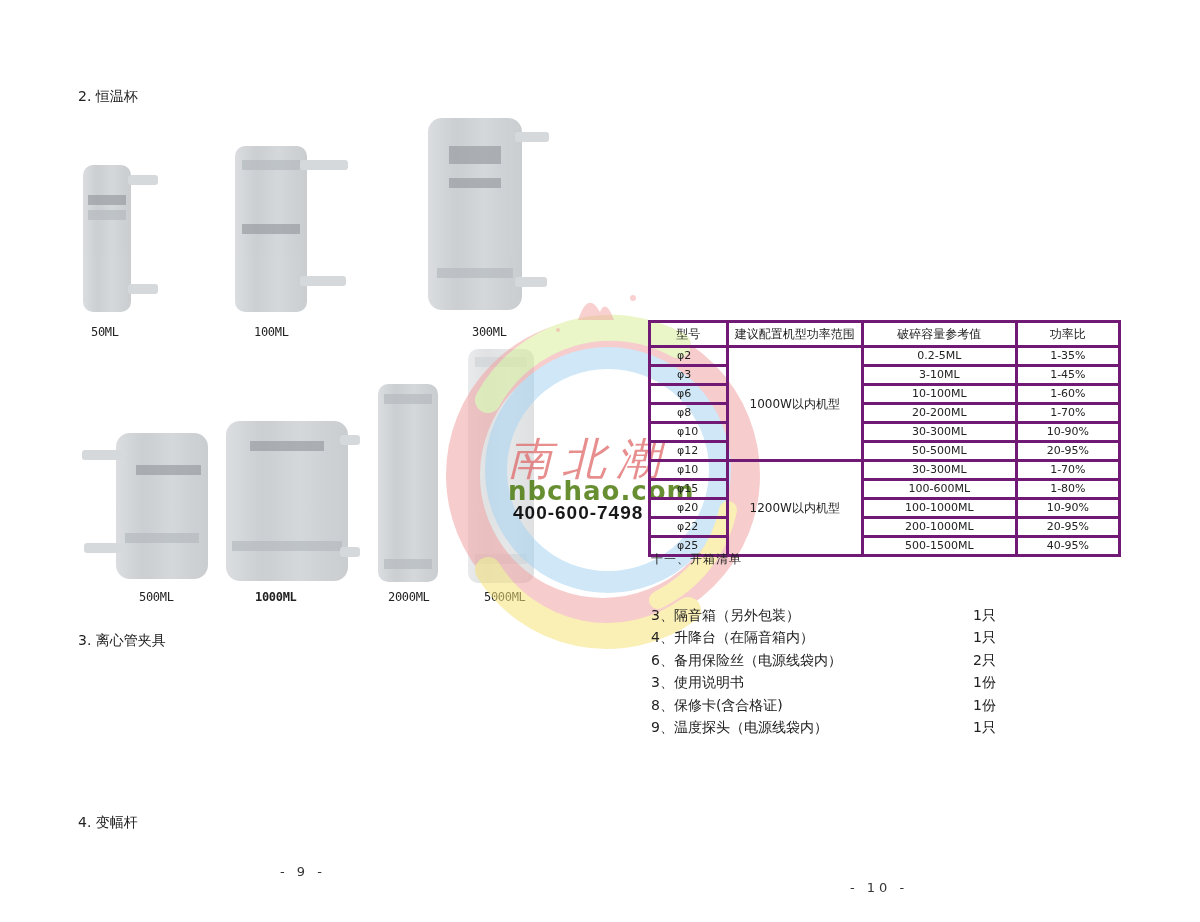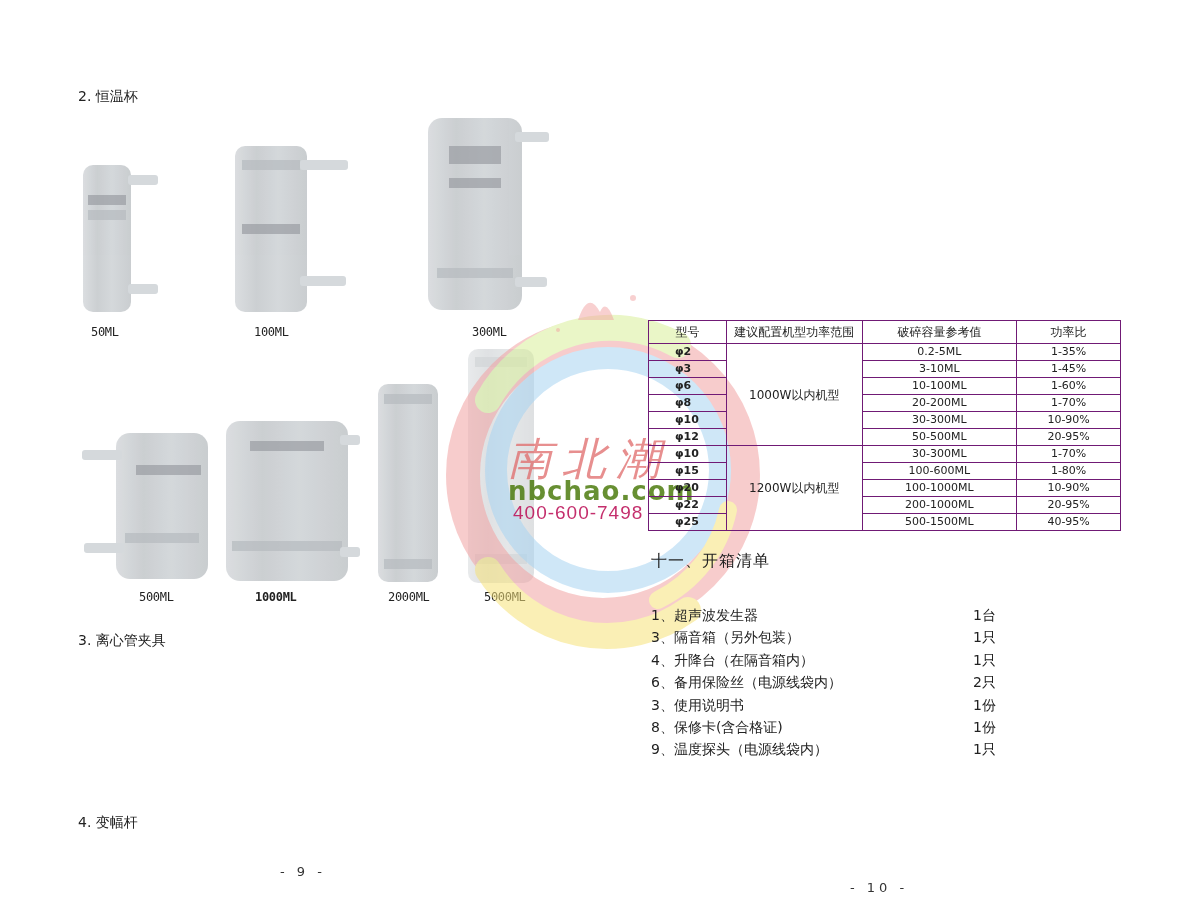--- a/index.html
+++ b/index.html
@@ -22,28 +22,28 @@
   
   .wm-ring { position:absolute; left:428px; top:290px; width:360px; height:360px; pointer-events:none; }
   .wm-text { position:absolute; pointer-events:none; white-space:nowrap; }
 
   
   table.spec {
     position:absolute; left:648px; top:320px; width:473px;
     border-collapse:collapse; font-size:11px; color:#222;
   }
   table.spec td, table.spec th {
-    border:1px solid #701a75; padding:0 2px; height:16px; line-height:16px;
+    border:3px solid #701a75; padding:0 2px; height:16px; line-height:16px;
     text-align:center; font-weight:normal; background:transparent;
   }
   table.spec th { height:22px; line-height:22px; font-size:12px; }
-  table.spec td.model { text-align:left; padding-left:26px;font-weight:bold; }
+  table.spec td.model { text-align:left; padding-left:26px; }
   table.spec td.group { font-size:12px; }
 
-  .section-title { font-size:16px; color:#222; letter-spacing:1px; }
+  .section-title { font-size:12px; color:#222; letter-spacing:1px; }
   .list { position:absolute; left:651px; top:604px; font-size:14px; color:#222; }
   .list .row { height:22.4px; line-height:22.4px; display:flex; }
   .list .name { width:322px; white-space:nowrap; }
   .list .qty { white-space:nowrap; }
 </style>
 </head>
 <body>
 
 <div>
   <div class="abs h-item" style="left:78px;top:88px;">2. 恒温杯</div>
@@ -131,21 +131,21 @@
       <path d="M300 220 A130 130 0 0 1 230 310" stroke="#f6e27a" stroke-width="18"></path>
     </g>
     <g fill="#f2a3a3" opacity="0.5">
       <path d="M150 30 Q160 0 172 22 Q178 8 186 30 Z"></path>
       <circle cx="205" cy="8" r="3"></circle>
       <circle cx="130" cy="40" r="2"></circle>
     </g>
   </svg>
   <div class="wm-text" style="left:508px;top:430px;font-size:44px;color:#e06a6a;opacity:0.75;font-family:'DejaVu Serif',serif;font-style:italic;letter-spacing:10px;">南北潮</div>
   <div class="wm-text" style="left:508px;top:476px;font-size:26px;font-weight:bold;color:#4d7c0f;opacity:0.85;font-family:'DejaVu Sans',sans-serif;letter-spacing:1px;">nbchao.com</div>
-  <div class="wm-text" style="left:513px;top:502px;font-size:19px;color:#be185d;opacity:0.9;font-family:'Liberation Sans',sans-serif;letter-spacing:1px;">400-600-7498</div>
+  <div class="wm-text" style="left:513px;top:502px;font-size:19px;color:#000000;opacity:0.9;font-family:'Liberation Sans',sans-serif;letter-spacing:1px;font-weight:bold;">400-600-7498</div>
 </div>
 
 <div>
   <table class="spec">
     <colgroup>
       <col style="width:78px">
         <col style="width:136px">
         <col style="width:155px">
         <col style="width:104px">
     </colgroup>
@@ -215,24 +215,20 @@
         <td>500-1500ML</td>
         <td>40-95%</td>
       </tr>
     </tbody>
   </table>
 
   <div class="abs section-title" style="left:651px;top:551px;">十一、开箱清单</div>
 
   <div class="list">
     <div class="row">
-        <span class="name">1、超声波发生器</span>
-        <span class="qty">1台</span>
-      </div>
-    <div class="row">
         <span class="name">3、隔音箱（另外包装）</span>
         <span class="qty">1只</span>
       </div>
     <div class="row">
         <span class="name">4、升降台（在隔音箱内）</span>
         <span class="qty">1只</span>
       </div>
     <div class="row">
         <span class="name">6、备用保险丝（电源线袋内）</span>
         <span class="qty">2只</span>

